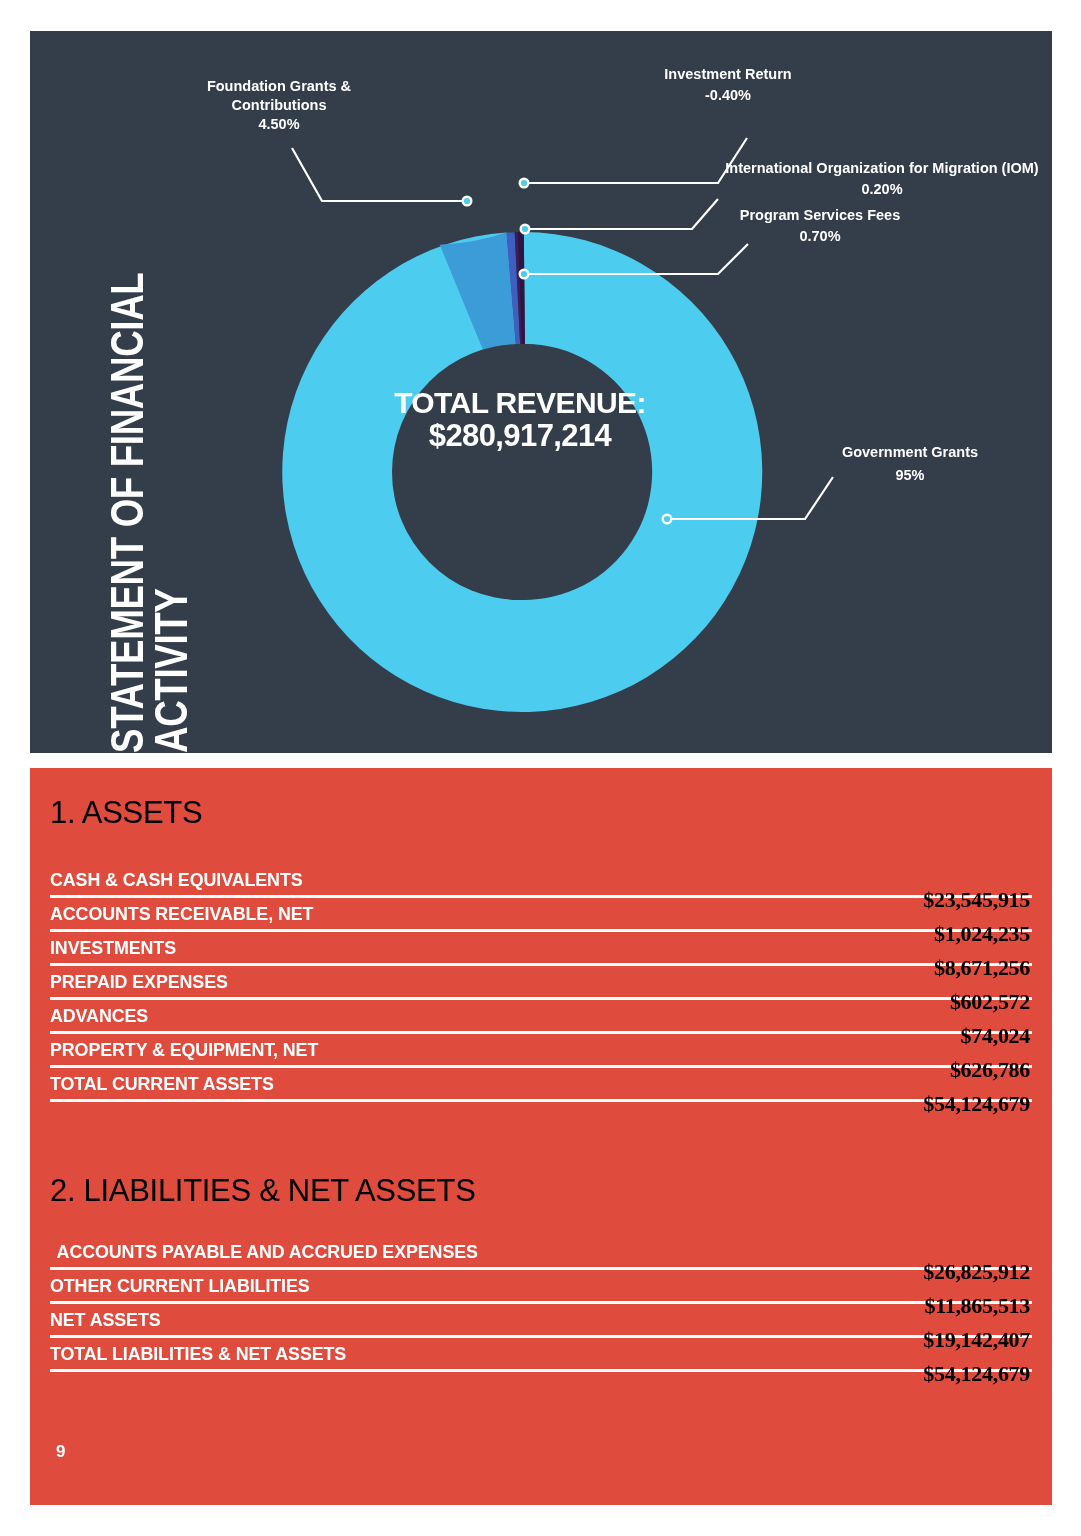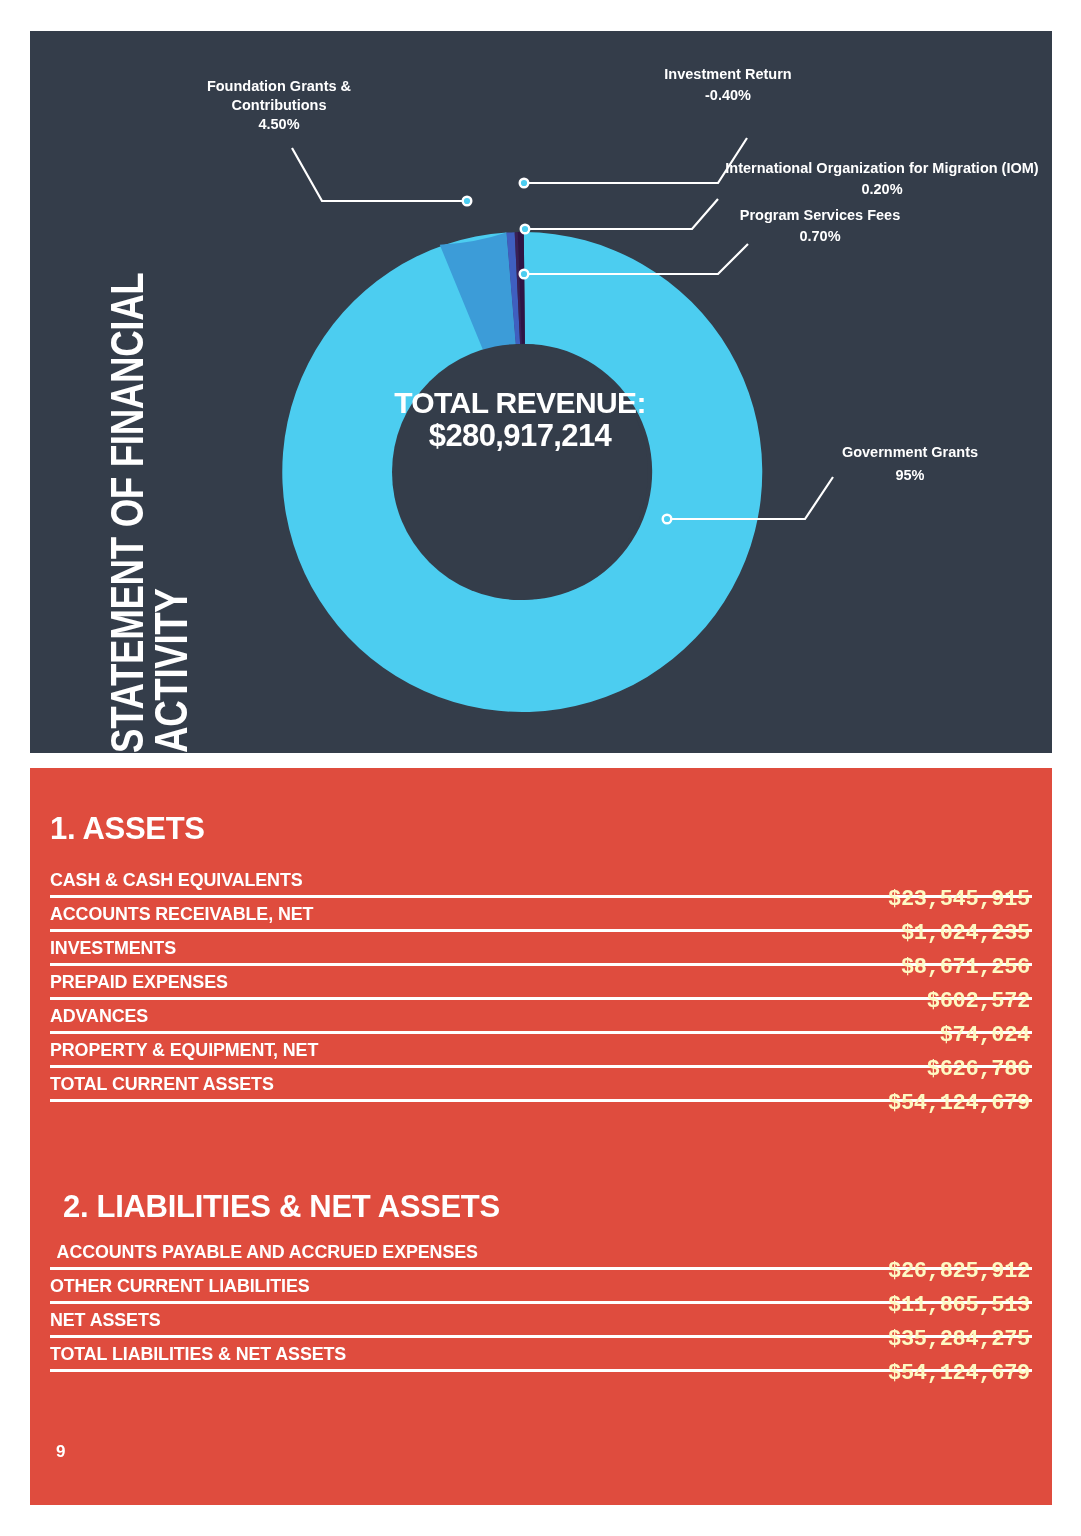--- a/index.html
+++ b/index.html
@@ -98,29 +98,28 @@
   #tables-panel {
     position: absolute;
     left: 30px;
     top: 768px;
     width: 1022px;
     height: 737px;
     background: #df4c3e;
     overflow: hidden;
   }
   .table-heading {
-    color: #ffffff;
+    color: #000000;
     font-size: 31px;
-    font-weight: bold;
+    font-weight: normal;
     letter-spacing: -0.3px;
     font-family: "Liberation Sans", sans-serif;
-    margin-top: 16px;
   }
   #assets-heading { position: absolute; left: 20px; top: 27px; }
-  #liab-heading  { position: absolute; left: 33px; top: 405px; }
+  #liab-heading  { position: absolute; left: 20px; top: 405px; }
 
   .fin-table {
     position: absolute;
     left: 20px;
     width: 982px;
   }
   #assets-table { top: 96px; }
   #liab-table   { top: 468px; }
 
   .fin-row {
@@ -135,24 +134,24 @@
     color: #ffffff;
     font-size: 19px;
     font-weight: bold;
     font-family: "Liberation Sans", sans-serif;
     transform: scaleX(0.94);
     transform-origin: left center;
     white-space: nowrap;
     letter-spacing: -0.1px;
   }
   .fin-row .val {
-    color: #fef9c3;
+    color: #000000;
     font-size: 22px;
     font-weight: bold;
-    font-family: Liberation Mono, monospace;
+    font-family: Liberation Serif, serif;
     white-space: nowrap;
     letter-spacing: -0.3px;
     padding-right: 2px;
     margin-top: 40px;
   }
   
   #liab-table .fin-row:first-child .lbl { padding-left: 7px; }
 
   #page-number {
     position: absolute;
@@ -301,21 +300,21 @@
       <div class="fin-row">
         <span class="lbl">ACCOUNTS PAYABLE AND ACCRUED EXPENSES</span>
         <span class="val">$26,825,912</span>
       </div>
       <div class="fin-row">
         <span class="lbl">OTHER CURRENT LIABILITIES</span>
         <span class="val">$11,865,513</span>
       </div>
       <div class="fin-row">
         <span class="lbl">NET ASSETS</span>
-        <span class="val">$35,284,275</span>
+        <span class="val">$19,142,407</span>
       </div>
       <div class="fin-row">
         <span class="lbl">TOTAL LIABILITIES &amp; NET ASSETS</span>
         <span class="val">$54,124,679</span>
       </div>
     </div>
 
   <div id="page-number">9</div>
 </div>
 

